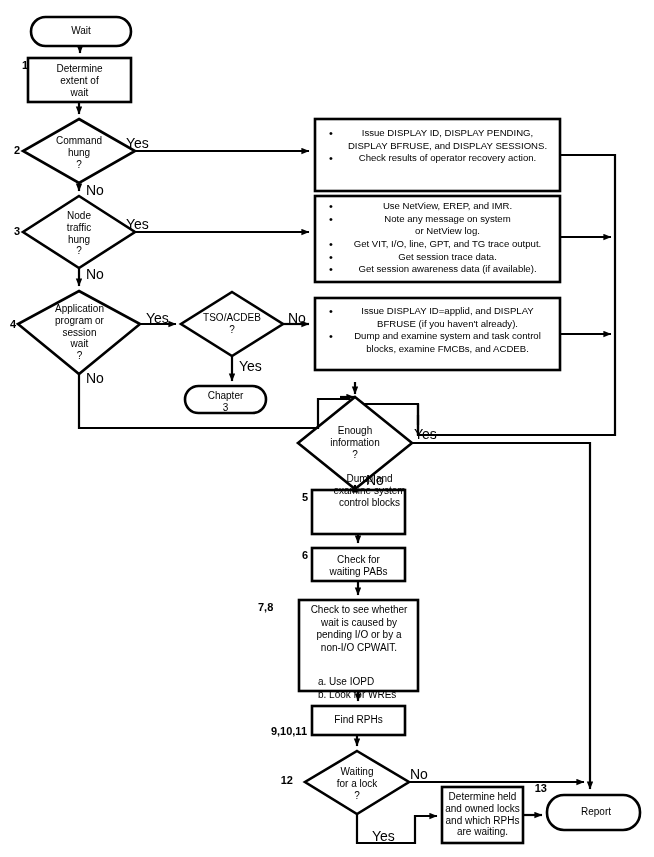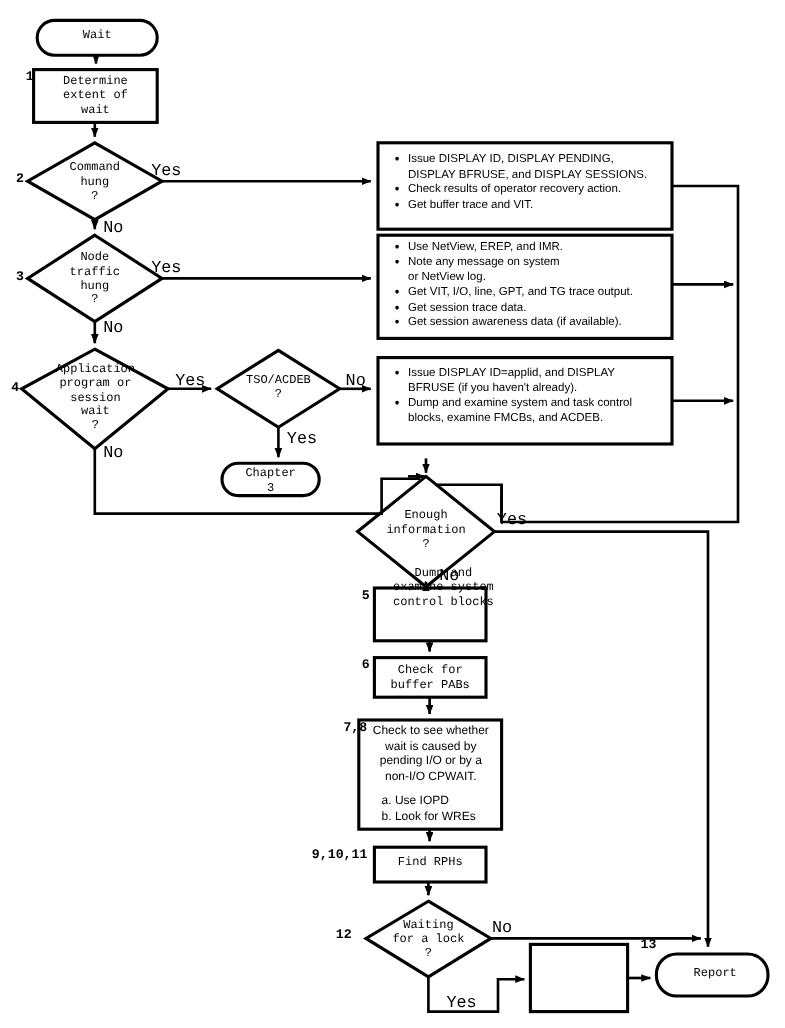--- a/index.html
+++ b/index.html
@@ -1,24 +1,24 @@
 <!DOCTYPE html>
 <html><head>
 <meta charset="utf-8">
 <style>
   html,body{margin:0;padding:0;background:#ffffff;}
   body{font-family:"Liberation Sans", sans-serif;}
   #stage{position:relative;width:654px;height:857px;background:#fff;overflow:hidden;}
   #stage svg{position:absolute;left:0;top:0;width:654px;height:857px;}
 
-  .lbl{position:absolute;color:#000;line-height:1.18;white-space:pre-line;text-align:center;font-family:Liberation Mono, monospace;}
+  .lbl{position:absolute;color:#000;line-height:1.18;white-space:pre-line;text-align:center;}
   .node-text{font-size:10px;}
   .edge-label{font-size:14px;}
   .step-num{font-size:11px;font-weight:bold;}
-  .callout{position:absolute;font-size:9.6px;line-height:1.32;text-align:left;color:#000;}
+  .callout{position:absolute;font-size:9.6px;line-height:1.32;text-align:center;color:#000;}
   .callout ul{margin:0;padding:0;list-style:none;}
   .callout li{position:relative;padding-left:13px;margin:0;}
   .callout li:before{content:"\2022";position:absolute;left:2px;top:-1px;font-size:11px;}
   .callout li .cont{display:block;padding-left:0;}
   .box-text{position:absolute;font-size:10px;line-height:1.25;text-align:center;color:#000;}
   .box-text .sub{display:block;text-align:left;}
 </style>
 </head>
 <body>
 
@@ -159,23 +159,20 @@
 
   <div class="callout" style="left:327px;top:127px;width:228px;">
     <ul>
       <li>
         <span>Issue DISPLAY ID, DISPLAY PENDING,</span>
         <span class="cont">DISPLAY BFRUSE, and DISPLAY SESSIONS.</span>
       </li>
       <li>
         <span>Check  results of operator recovery action.</span>
       </li>
-      <li>
-        <span>Get buffer trace and VIT.</span>
-      </li>
     </ul>
   </div>
 
   <div class="callout" style="left:327px;top:200px;width:228px;">
     <ul>
       <li>
         <span>Use NetView, EREP, and IMR.</span>
       </li>
       <li>
         <span>Note any message on system</span>
@@ -212,39 +209,43 @@
   <div class="lbl edge-label" style="left:414px;top:426px;width:28px;text-align:left;">Yes</div>
   <div class="lbl edge-label" style="left:366px;top:472px;width:24px;text-align:left;">No</div>
 
   <div class="lbl step-num" style="left:294px;top:491px;width:14px;text-align:right;">5</div>
   <div class="lbl node-text" style="left:311px;top:473px;width:117px;">Dump and
 examine system
 control blocks</div>
 
   <div class="lbl step-num" style="left:294px;top:549px;width:14px;text-align:right;">6</div>
   <div class="lbl node-text" style="left:311px;top:554px;width:95px;">Check for
-buffer PABs</div>
-
-  <div class="lbl step-num" style="left:278px;top:601px;width:28px;text-align:right;">7,8</div>
+waiting PABs</div>
+
+  <div class="lbl step-num" style="left:258px;top:601px;width:28px;text-align:left;">7,8</div>
   <div class="box-text" style="left:302px;top:604px;width:114px;">
     <span style="white-space:pre-line;display:block;">Check to see whether
 wait is caused by
 pending I/O or by a
 non-I/O CPWAIT.</span>
-    <span class="sub" style="margin-top:8px;padding-left:16px;">a. Use IOPD</span>
+    <span class="sub" style="margin-top:22px;padding-left:16px;">a. Use IOPD</span>
     <span class="sub" style="padding-left:16px;">b. Look for WREs</span>
   </div>
 
-  <div class="lbl step-num" style="left:259px;top:707px;width:48px;">9,10,11</div>
+  <div class="lbl step-num" style="left:259px;top:725px;width:48px;text-align:right;">9,10,11</div>
   <div class="lbl node-text" style="left:311px;top:714px;width:95px;">Find RPHs</div>
 
   <div class="lbl step-num" style="left:275px;top:774px;width:18px;text-align:right;">12</div>
   <div class="lbl node-text" style="left:316px;top:766px;width:82px;">Waiting
 for a lock
 ?</div>
   <div class="lbl edge-label" style="left:410px;top:766px;width:24px;text-align:left;">No</div>
   <div class="lbl edge-label" style="left:372px;top:828px;width:26px;text-align:left;">Yes</div>
 
+  <div class="lbl node-text" style="left:441px;top:791px;width:83px;">Determine held
+and owned locks
+and which RPHs
+are waiting.</div>
 
   <div class="lbl step-num" style="left:529px;top:782px;width:18px;text-align:right;">13</div>
   <div class="lbl node-text" style="left:547px;top:806px;width:98px;">Report</div>
 
 </div>
 
 </body></html>

